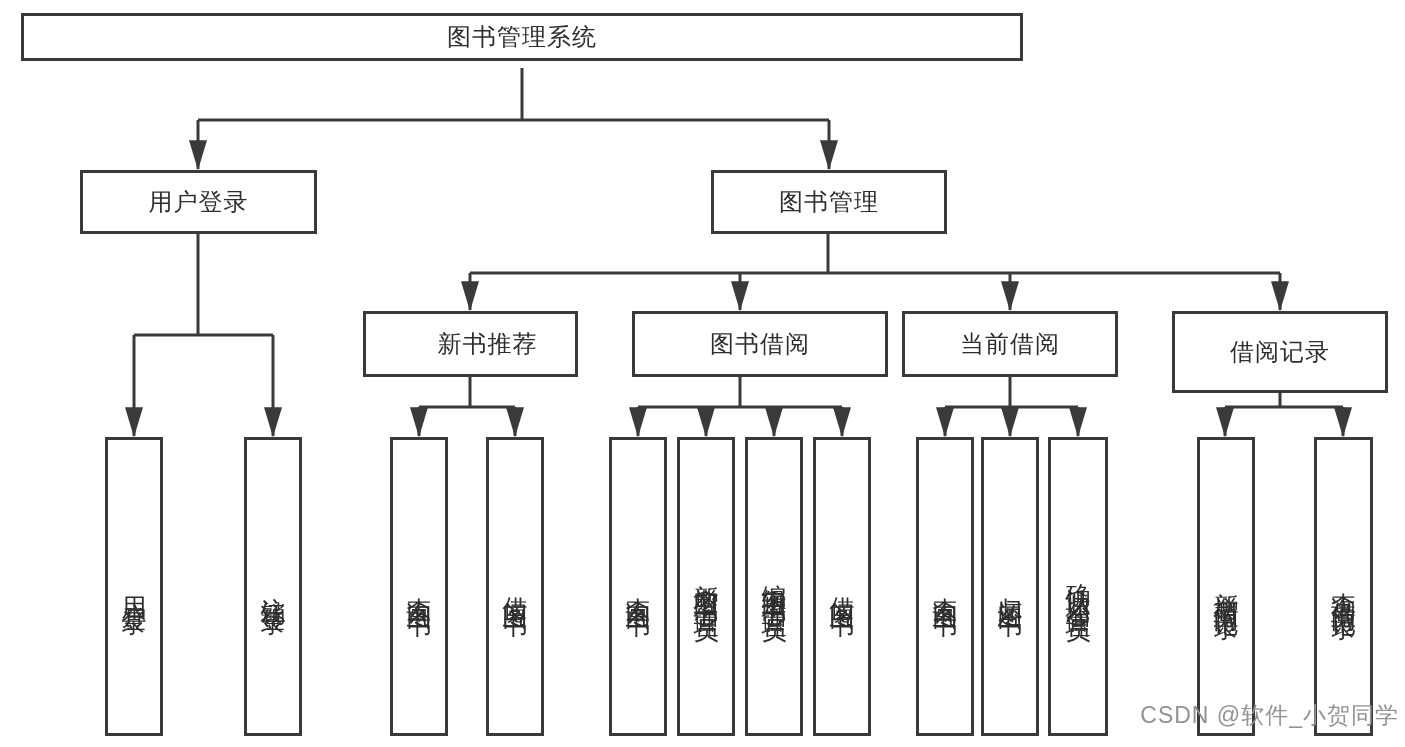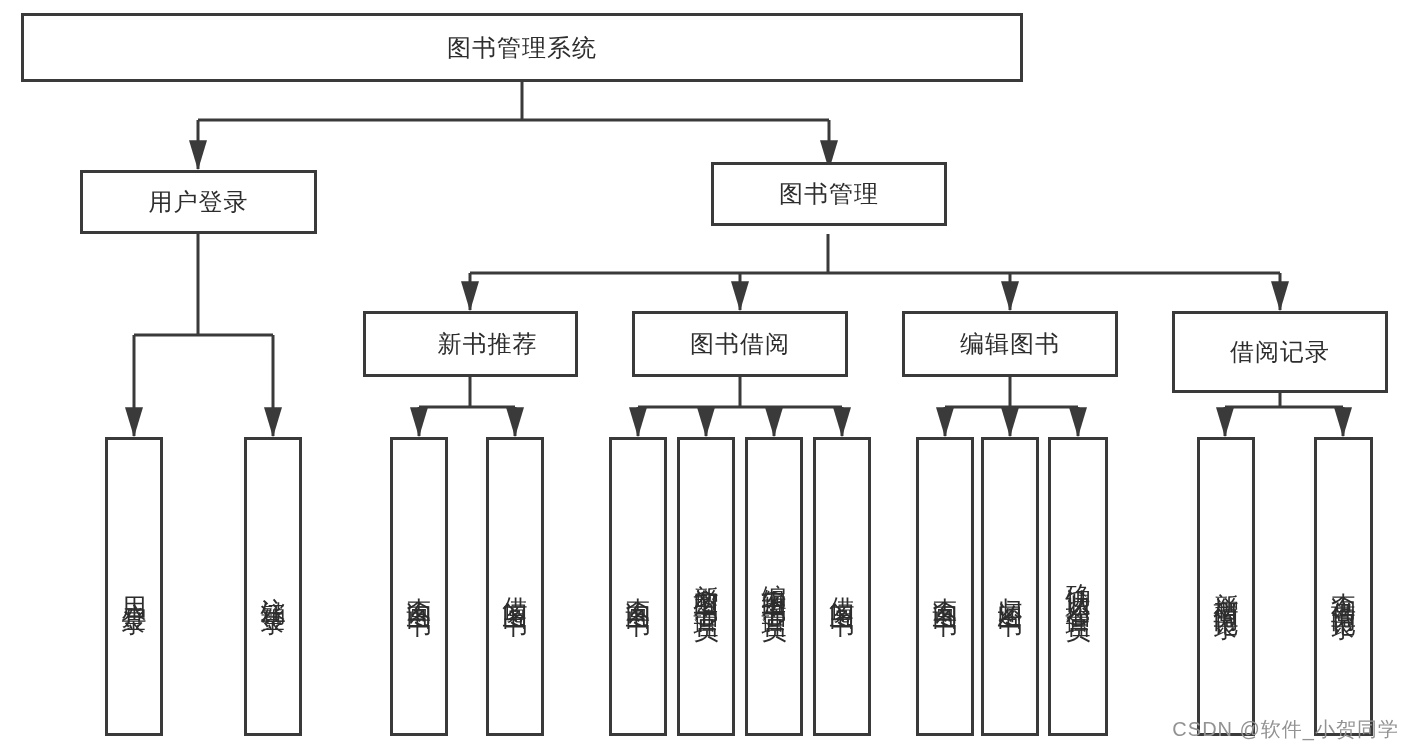--- a/index.html
+++ b/index.html
@@ -51,22 +51,22 @@
     writing-mode:vertical-rl;
     text-orientation:mixed;
     font-size:25px;
     letter-spacing:5px;
     line-height:1;
     white-space:nowrap;
   }
   #watermark{
     position:absolute;
     right:6px;
-    bottom:4px;
-    font-size:20px;
+    bottom:16px;
+    font-size:23px;
     letter-spacing:1px;
     color:var(--watermark);
     z-index:5;
     white-space:nowrap;
   }
 </style>
 </head>
 <body>
 
 <div id="canvas">
@@ -105,39 +105,39 @@
     <path class="wire" d="M1010,377 V407 M945,407 H1078"></path>
     <path class="wire" d="M945,407 V436" marker-end="url(#arrow)"></path>
     <path class="wire" d="M1010,407 V436" marker-end="url(#arrow)"></path>
     <path class="wire" d="M1078,407 V436" marker-end="url(#arrow)"></path>
 
     <path class="wire" d="M1280,377 V407 M1225,407 H1343"></path>
     <path class="wire" d="M1225,407 V436" marker-end="url(#arrow)"></path>
     <path class="wire" d="M1343,407 V436" marker-end="url(#arrow)"></path>
   </svg>
 
-  <div class="box h" style="left:21px;top:13px;width:1002px;height:69px;">
+  <div class="box h" style="left:21px;top:13px;width:1002px;height:48px;">
     <span>图书管理系统</span>
   </div>
 
   <div class="box h" style="left:80px;top:170px;width:237px;height:64px;">
     <span>用户登录</span>
   </div>
-  <div class="box h" style="left:711px;top:162px;width:236px;height:64px;justify-content:center;">
+  <div class="box h" style="left:711px;top:170px;width:236px;height:64px;justify-content:center;">
     <span>图书管理</span>
   </div>
 
   <div class="box h" style="left:363px;top:311px;width:215px;height:66px;padding-left:34px;">
     <span>新书推荐</span>
   </div>
-  <div class="box h" style="left:632px;top:311px;width:216px;height:66px;">
+  <div class="box h" style="left:632px;top:311px;width:256px;height:66px;">
     <span>图书借阅</span>
   </div>
   <div class="box h" style="left:902px;top:311px;width:216px;height:66px;">
-    <span>编辑图书</span>
+    <span>当前借阅</span>
   </div>
   <div class="box h" style="left:1172px;top:311px;width:216px;height:82px;">
     <span>借阅记录</span>
   </div>
 
   <div class="box v" style="left:105px;top:437px;width:58px;height:299px;">
     <span>用户登录</span>
   </div>
   <div class="box v" style="left:244px;top:437px;width:58px;height:299px;">
     <span>注销登录</span>

